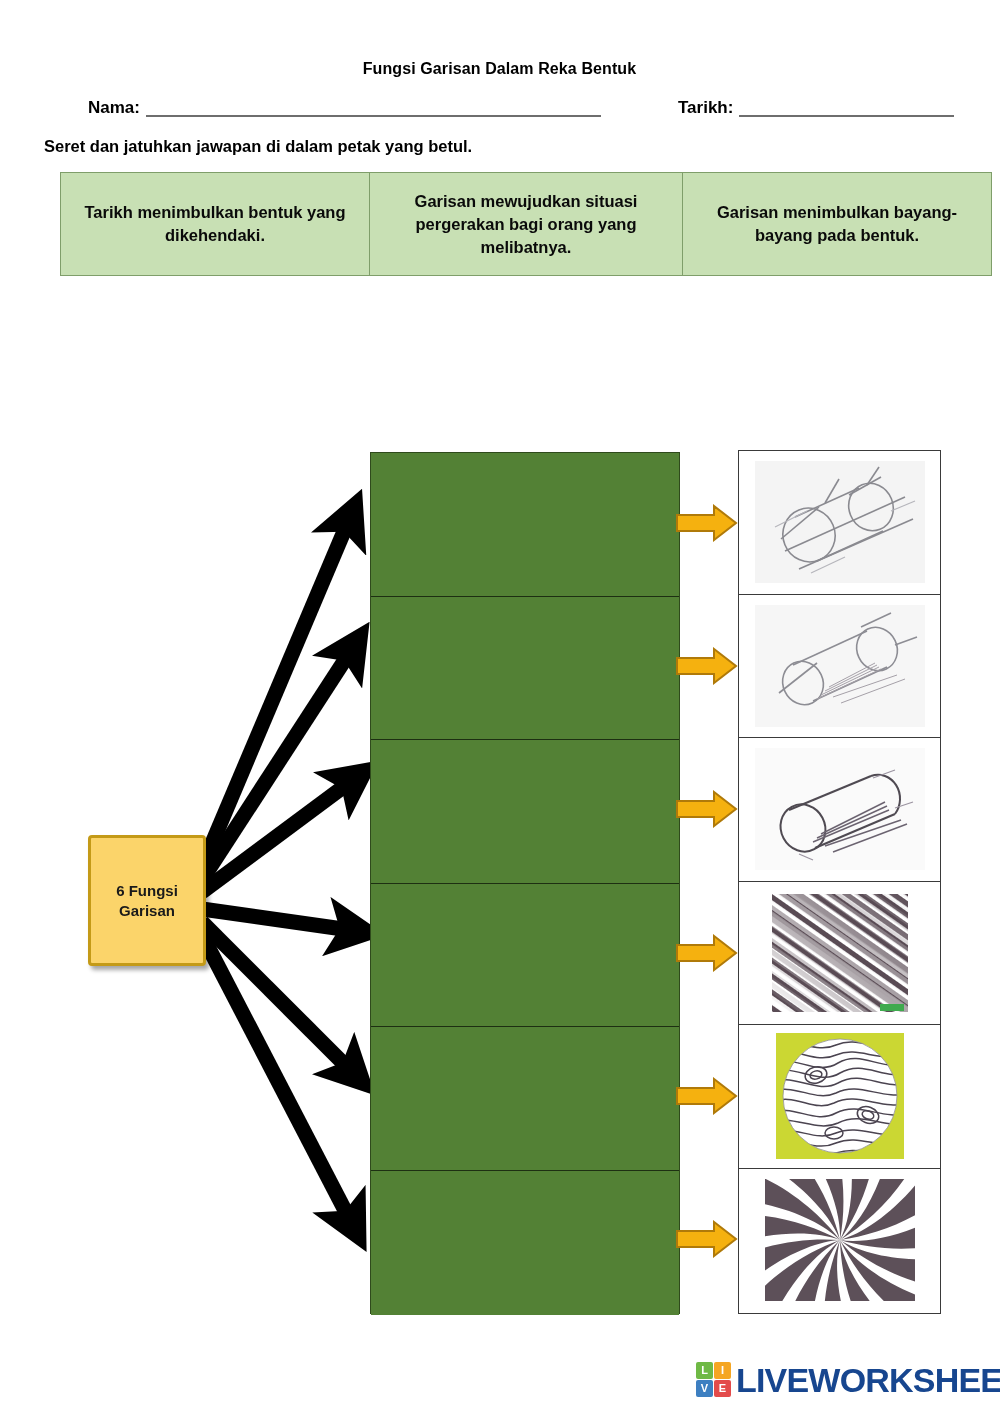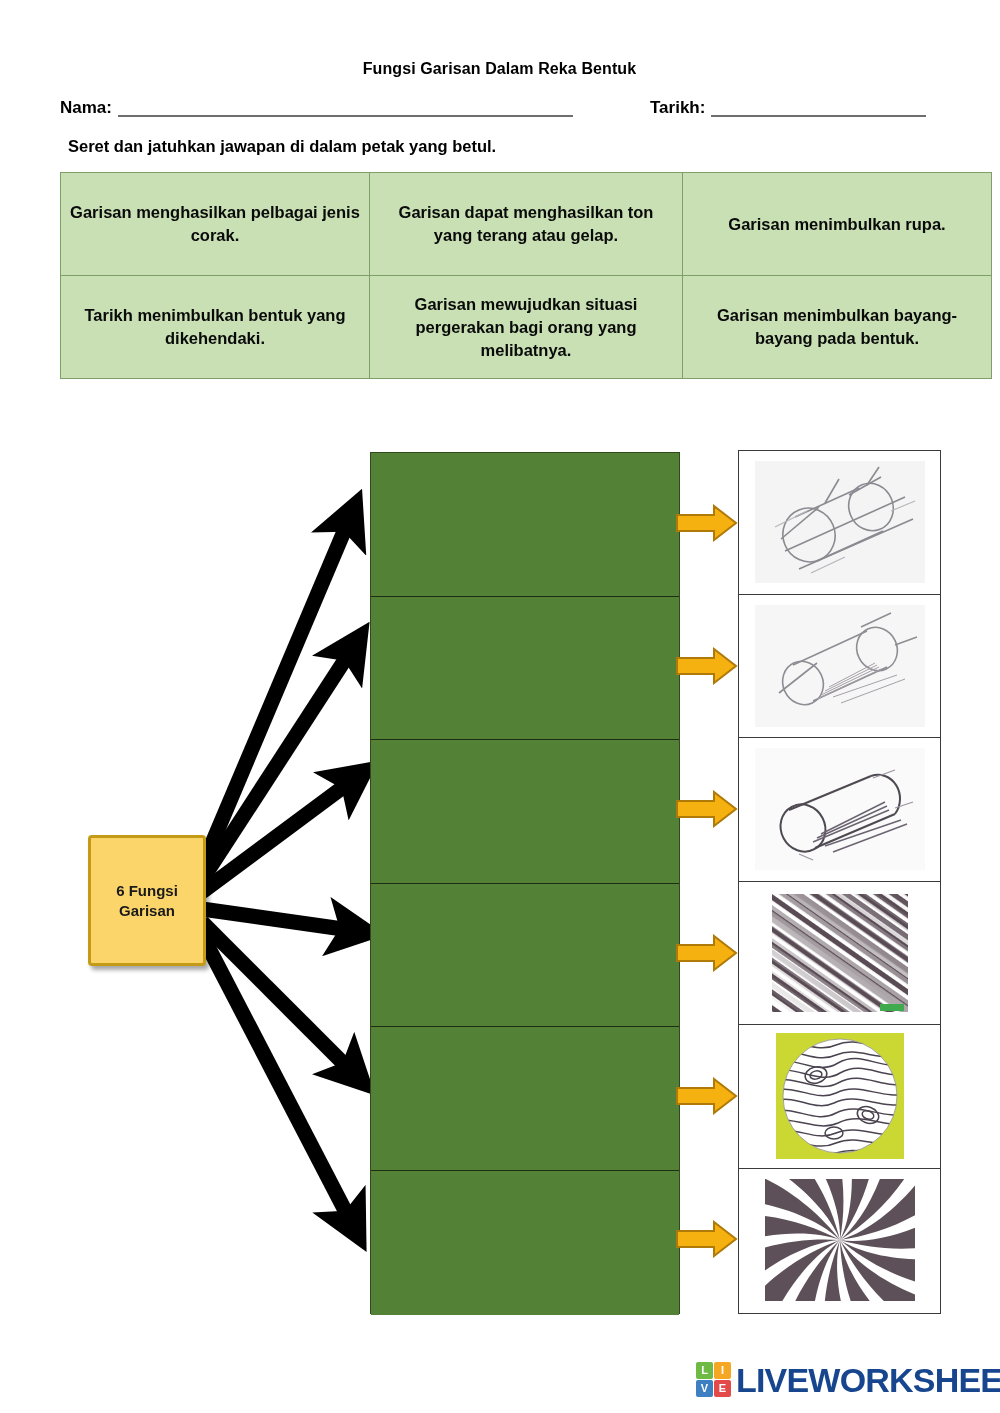--- a/index.html
+++ b/index.html
@@ -34,40 +34,41 @@
     top: 98px;
     left: 60px;
     width: 880px;
     height: 26px;
   }
   .field {
     position: absolute;
     display: flex;
     align-items: flex-end;
     gap: 6px;
+    margin-left: 28px;
   }
   .field-label {
     font-size: 17px;
     font-weight: bold;
     white-space: nowrap;
     line-height: 18px;
   }
   .field-line {
     border-bottom: 2px solid #6e6e6e;
     height: 17px;
   }
   .field-nama { left: 0; }
   .field-nama .field-line { width: 455px; }
   .field-tarikh { left: 590px; }
   .field-tarikh .field-line { width: 215px; }
 
   .instruction {
     position: absolute;
     top: 137px;
-    left: 68px;
+    left: 44px;
     font-size: 16.5px;
     font-weight: bold;
   }
 
   
   .answer-bank {
     position: absolute;
     top: 172px;
     left: 60px;
     width: 880px;
@@ -235,25 +236,20 @@
   <div class="field field-tarikh">
     <span class="field-label">Tarikh:</span>
     <span class="field-line"></span>
   </div>
 </div>
 
 <div class="instruction">Seret dan jatuhkan jawapan di dalam petak yang betul.</div>
 
 <table class="answer-bank">
   <tbody>
-    <tr>
-      <td>Garisan menghasilkan pelbagai jenis corak.</td>
-      <td>Garisan dapat menghasilkan ton yang terang atau gelap.</td>
-      <td>Garisan menimbulkan rupa.</td>
-    </tr>
     <tr>
       <td>Tarikh menimbulkan bentuk yang dikehendaki.</td>
       <td>Garisan mewujudkan situasi pergerakan bagi orang yang melibatnya.</td>
       <td>Garisan menimbulkan bayang-bayang pada bentuk.</td>
     </tr>
   </tbody>
 </table>
 
 <div class="diagram">
 

